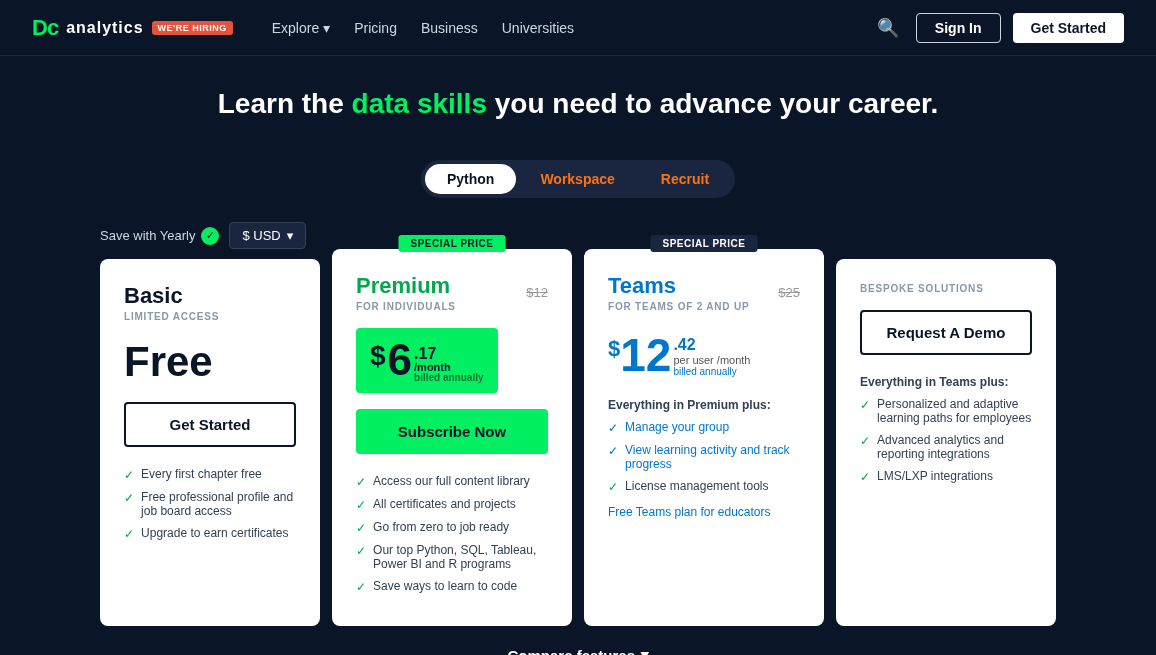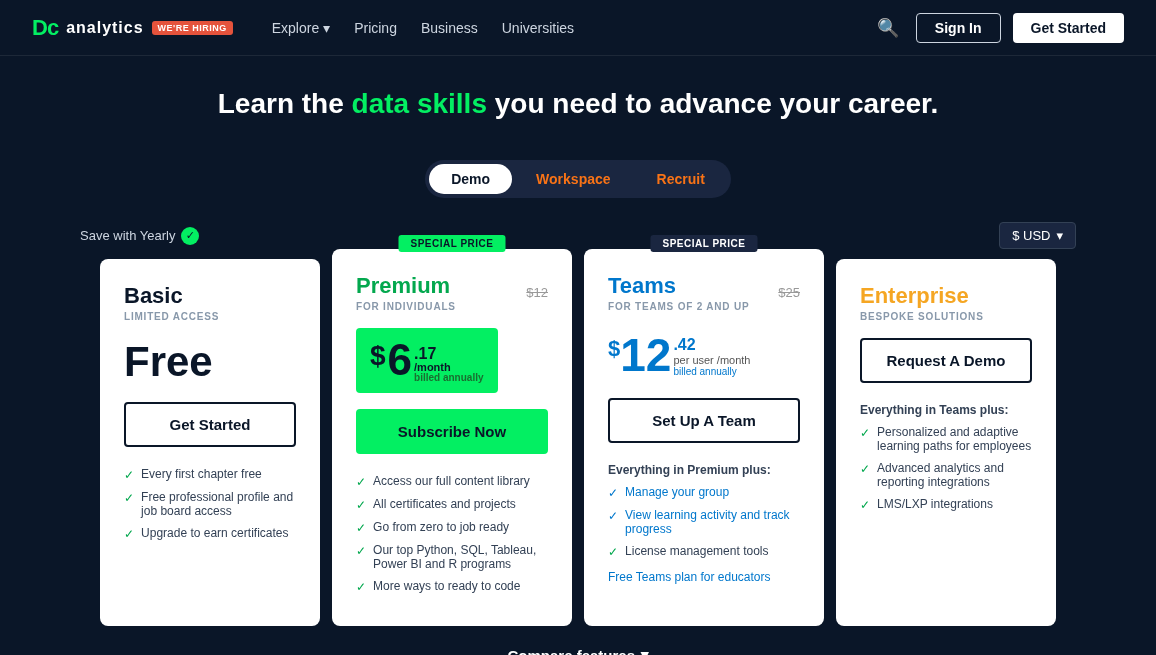--- a/index.html
+++ b/index.html
@@ -23,21 +23,21 @@
     .hero-title { font-size: 28px; font-weight: 700; color: #fff; }
     .hero-title .highlight { color: #03ef62; }
 
     
     .tabs { display: flex; justify-content: center; margin: 20px 0 24px; }
     .tabs-inner { background: #1a2640; border-radius: 50px; padding: 4px; display: flex; gap: 2px; }
     .tab { padding: 7px 22px; border-radius: 50px; font-size: 14px; font-weight: 600; cursor: pointer; color: #f97316; border: none; background: none; }
     .tab.active { background: #fff; color: #0a1628; }
 
     
-    .pricing-options-bar { display: flex; justify-content: space-between; align-items: center; padding: 0 80px; margin-bottom: 10px; }
+    .pricing-options-bar { display: flex; justify-content: flex-start; align-items: center; gap: 10px; padding: 0 80px; margin-bottom: 10px; margin-left: 20px; }
     .save-yearly { font-size: 13px; color: #cdd5e0; display: flex; align-items: center; gap: 6px; }
     .check-circle { width: 18px; height: 18px; background: #03ef62; border-radius: 50%; display: inline-flex; align-items: center; justify-content: center; font-size: 11px; color: #0a1628; }
     .currency-btn { background: #1a2640; border: 1px solid #334155; color: #fff; padding: 5px 12px; border-radius: 4px; font-size: 13px; cursor: pointer; display: flex; align-items: center; gap: 6px; }
 
     
     .cards-wrapper { display: flex; justify-content: center; padding: 0 60px; gap: 0; }
     .card { background: #fff; color: #0a1628; border-radius: 8px; padding: 24px 24px 24px; flex: 1; max-width: 220px; position: relative; margin: 0 6px; }
     .card.premium { background: #fff; max-width: 240px; }
     .card.teams { max-width: 240px; }
     .card.enterprise { max-width: 220px; }
@@ -100,21 +100,21 @@
 </nav>
 
 <div class="hero">
   <div class="hero-title">
     <span>Learn the </span><span class="highlight">data skills</span><span> you need to advance your career.</span>
   </div>
 </div>
 
 <div class="tabs">
   <div class="tabs-inner">
-    <button class="tab active">Demo</button>
+    <button class="tab active">Python</button>
     <button class="tab">Workspace</button>
     <button class="tab">Recruit</button>
   </div>
 </div>
 
 <div class="pricing-options-bar">
   <span class="save-yearly">
     <span>Save with Yearly</span>
     <span class="check-circle">✓</span>
   </span>
@@ -173,61 +173,59 @@
     <div class="feature-item">
       <span class="feature-check">✓</span>
       <span>Go from zero to job ready</span>
     </div>
     <div class="feature-item">
       <span class="feature-check">✓</span>
       <span>Our top Python, SQL, Tableau, Power BI and R programs</span>
     </div>
     <div class="feature-item">
       <span class="feature-check">✓</span>
-      <span>More ways to ready to code</span>
+      <span>Save ways to learn to code</span>
     </div>
   </div>
 
   <div class="card teams" style="position:relative; margin-top: -10px;">
     <span class="special-badge teams-badge">SPECIAL PRICE</span>
     <span class="old-price">$25</span>
     <div class="card-plan-name teams">Teams</div>
     <div class="card-plan-sub">FOR TEAMS OF 2 AND UP</div>
     <div class="price-block">
       <div style="display:flex; align-items:flex-start; color:#0077cc;">
         <span style="font-size:22px; font-weight:800; margin-top:8px;">$</span>
         <span style="font-size:46px; font-weight:800;">12</span>
         <div style="display:flex; flex-direction:column; margin-top:8px; margin-left:2px;">
           <span style="font-size:16px; font-weight:700;">.42</span>
           <span style="font-size:11px; color:#555;">per user /month</span>
           <span style="font-size:10px; color:#0077cc;">billed annually</span>
         </div>
       </div>
     </div>
-    <button class="cta-btn outline-dark">Set Up A Team</button>
     <div class="features-label">Everything in Premium plus:</div>
     <div class="feature-item">
       <span class="feature-check blue">✓</span>
       <span class="feature-text blue">Manage your group</span>
     </div>
     <div class="feature-item">
       <span class="feature-check blue">✓</span>
       <span class="feature-text blue">View learning activity and track progress</span>
     </div>
     <div class="feature-item">
       <span class="feature-check">✓</span>
       <span>License management tools</span>
     </div>
     <div style="margin-top:8px;">
       <span class="feature-link">Free Teams plan for educators</span>
     </div>
   </div>
 
   <div class="card enterprise">
-    <div class="card-plan-name enterprise">Enterprise</div>
     <div class="card-plan-sub">BESPOKE SOLUTIONS</div>
     <button class="cta-btn outline-dark">Request A Demo</button>
     <div class="features-label">Everything in Teams plus:</div>
     <div class="feature-item">
       <span class="feature-check">✓</span>
       <span>Personalized and adaptive learning paths for employees</span>
     </div>
     <div class="feature-item">
       <span class="feature-check">✓</span>
       <span>Advanced analytics and reporting integrations</span>

